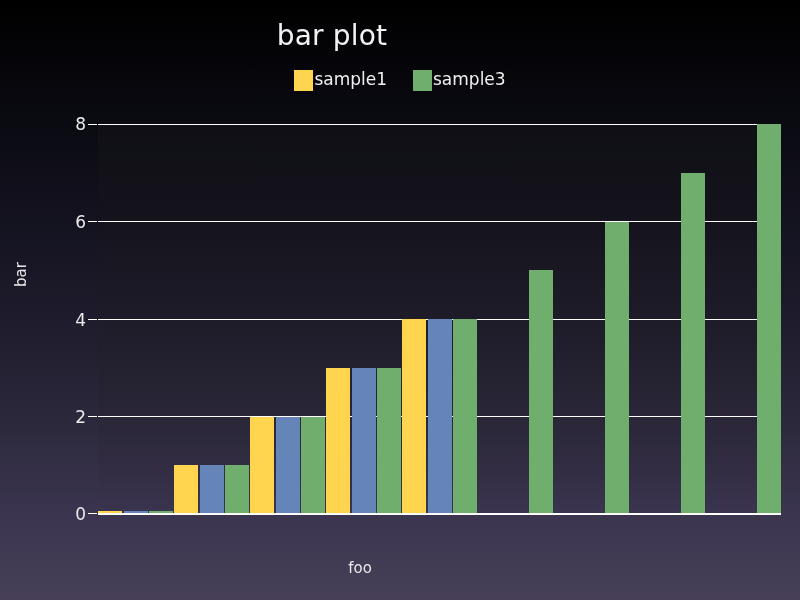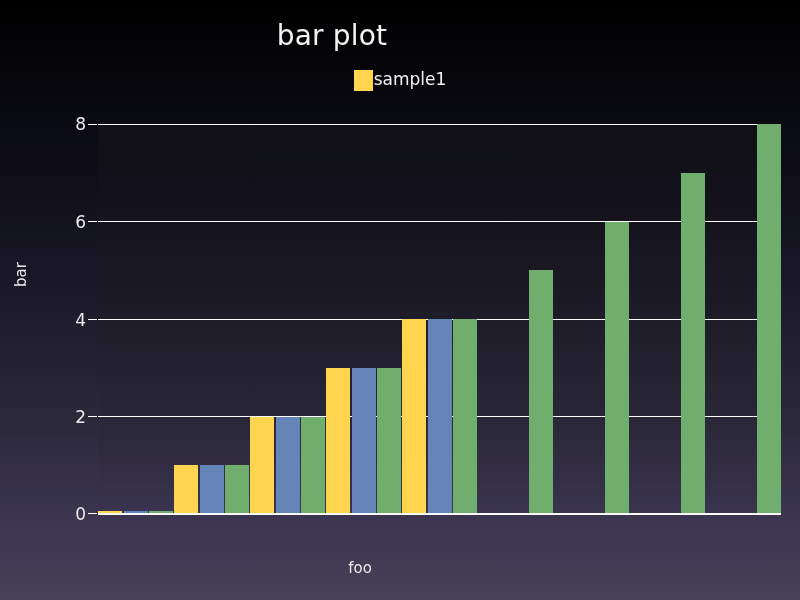--- a/index.html
+++ b/index.html
@@ -161,20 +161,24 @@
 <body>
 
 <div id="figure">
 
   <div id="chart-title">bar plot</div>
 
   <div id="legend">
     <div class="legend-item">
       <span class="legend-swatch" style="background: rgb(255, 213, 79);"></span>
       <span class="legend-label">sample1</span>
+    </div>
+    <div class="legend-item">
+      <span class="legend-swatch" style="background: rgb(111, 174, 109);"></span>
+      <span class="legend-label">sample3</span>
     </div>
   </div>
 
   <div id="y-ticks">
     <div class="tick-label" style="top:116px">8</div>
     <div class="tick-label" style="top:214px">6</div>
     <div class="tick-label" style="top:312px">4</div>
     <div class="tick-label" style="top:409px">2</div>
     <div class="tick-label" style="top:506px">0</div>
   </div>

